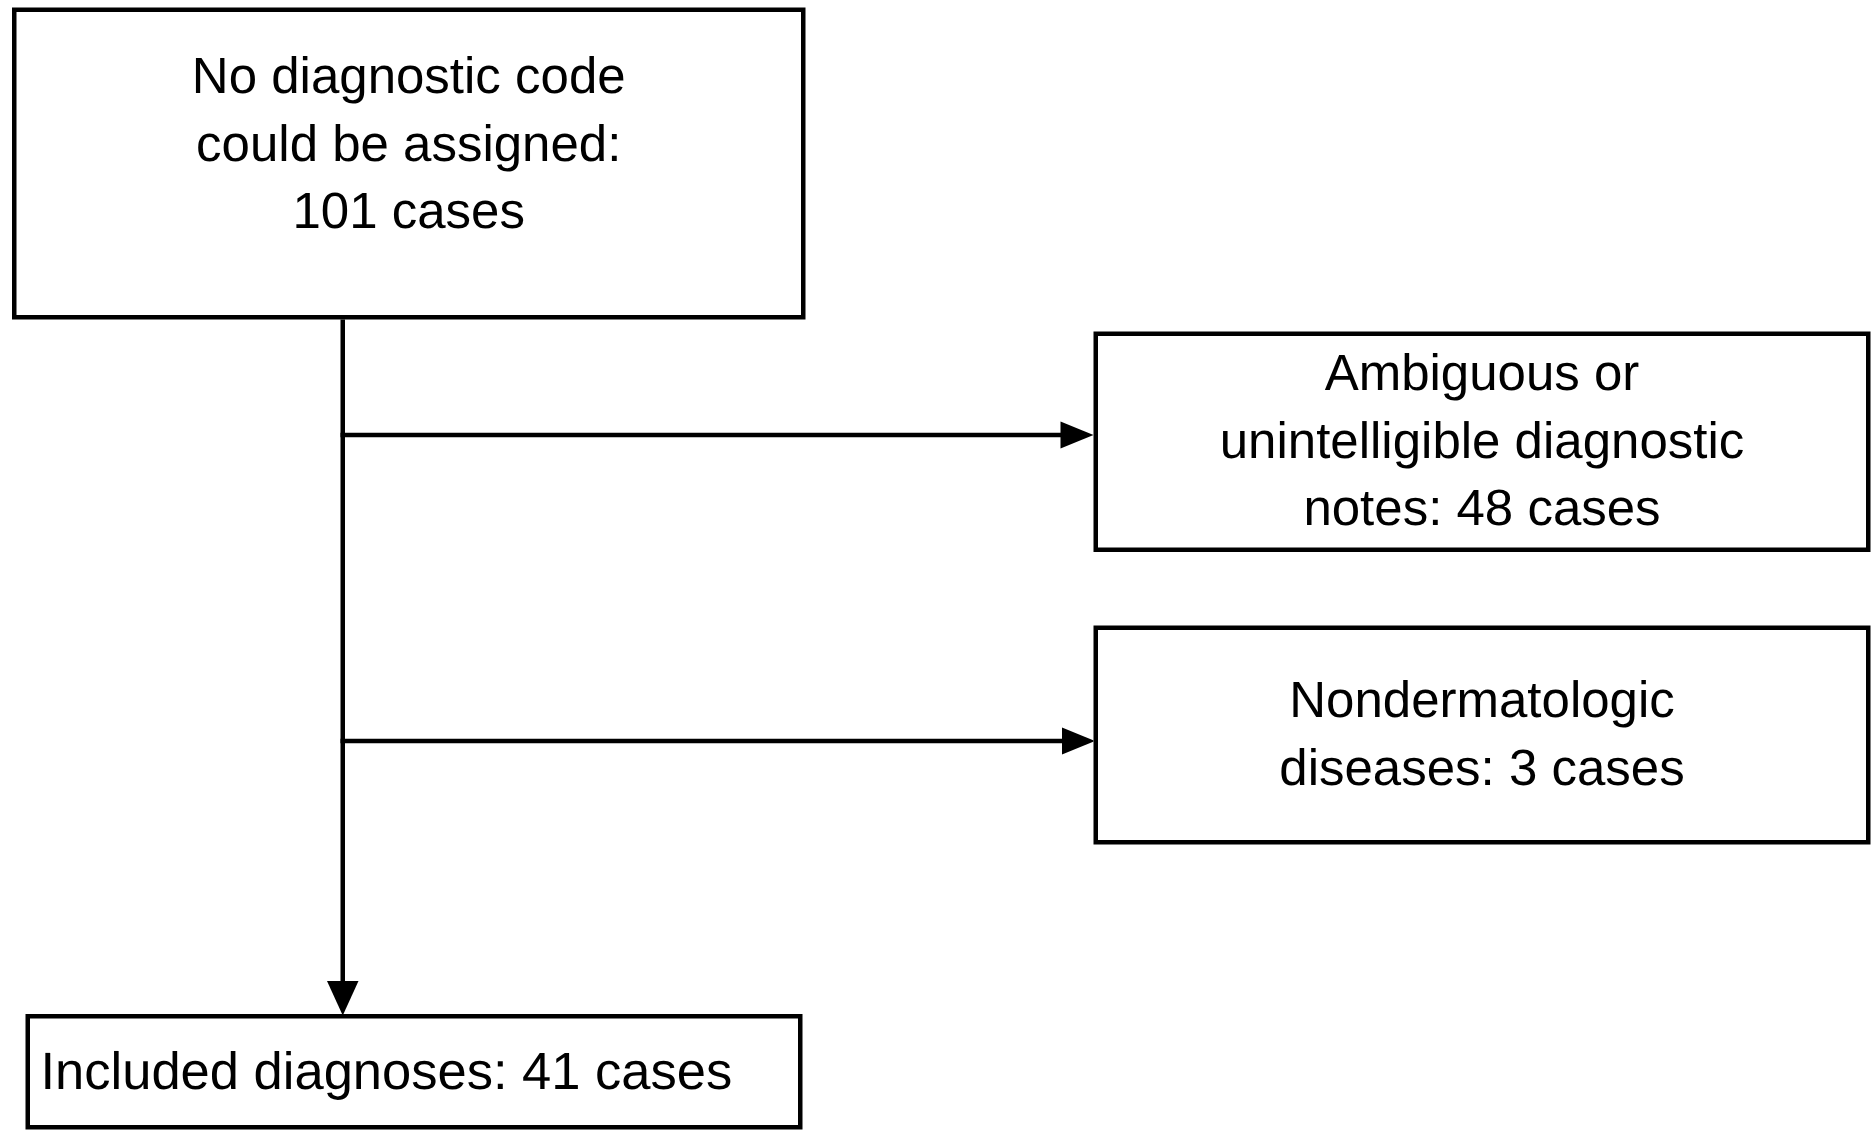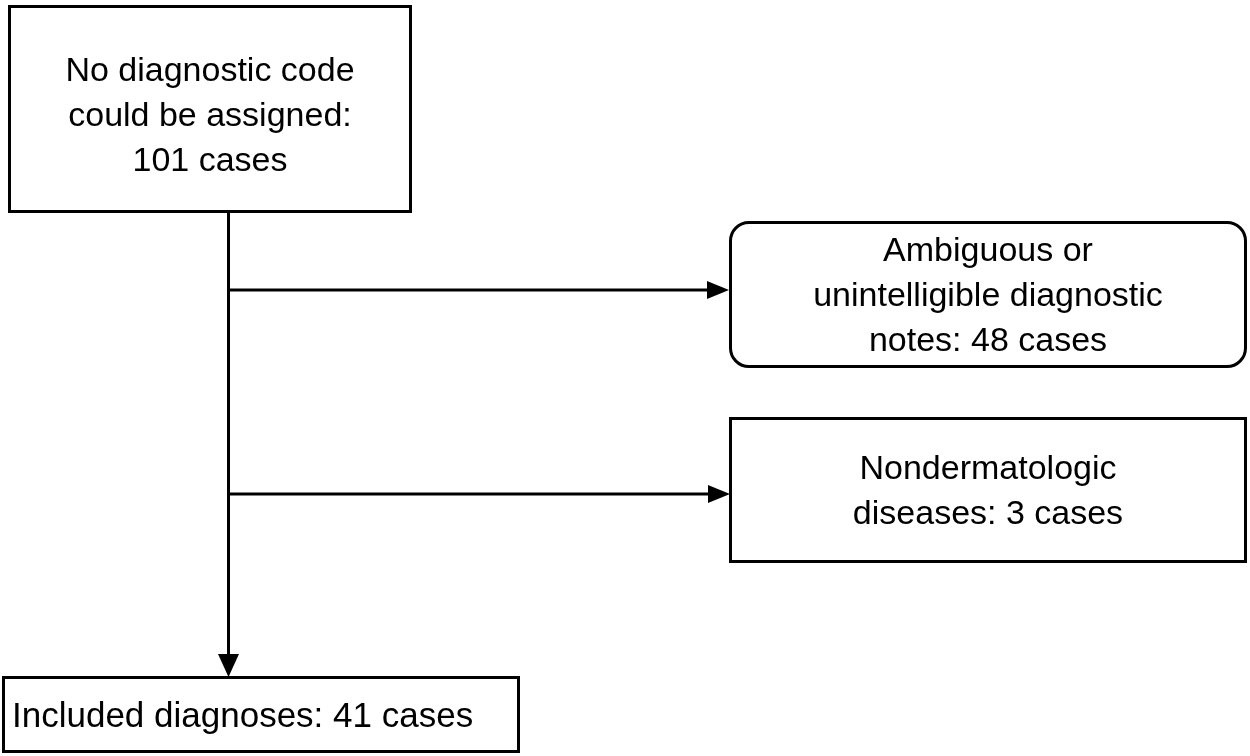--- a/index.html
+++ b/index.html
@@ -30,48 +30,47 @@
     line-height: 45px;
   }
   .node .label {
     white-space: pre-line;
     display: block;
     width: 100%;
   }
   #node-source {
     left: 8px;
     top: 5px;
-    width: 404px;
+    width: 529px;
     height: 208px;
-    padding-top: 39px;
+    padding-top: 21px;
     text-align: center;
   }
   #node-ambiguous {
     left: 729px;
     top: 221px;
     width: 518px;
     height: 147px;
     display: flex;
     align-items: center;
     justify-content: center;
     text-align: center;
-    border-radius: 20px;
   }
   #node-nondermatologic {
     left: 729px;
     top: 417px;
     width: 518px;
     height: 146px;
     display: flex;
     align-items: center;
     justify-content: center;
     text-align: center;
   }
   #node-included {
-    left: 2px;
+    left: 17px;
     top: 676px;
     width: 518px;
     height: 77px;
     display: flex;
     align-items: center;
     text-align: left;
     padding-left: 7px;
     font-size: 35px;
   }
 </style>

